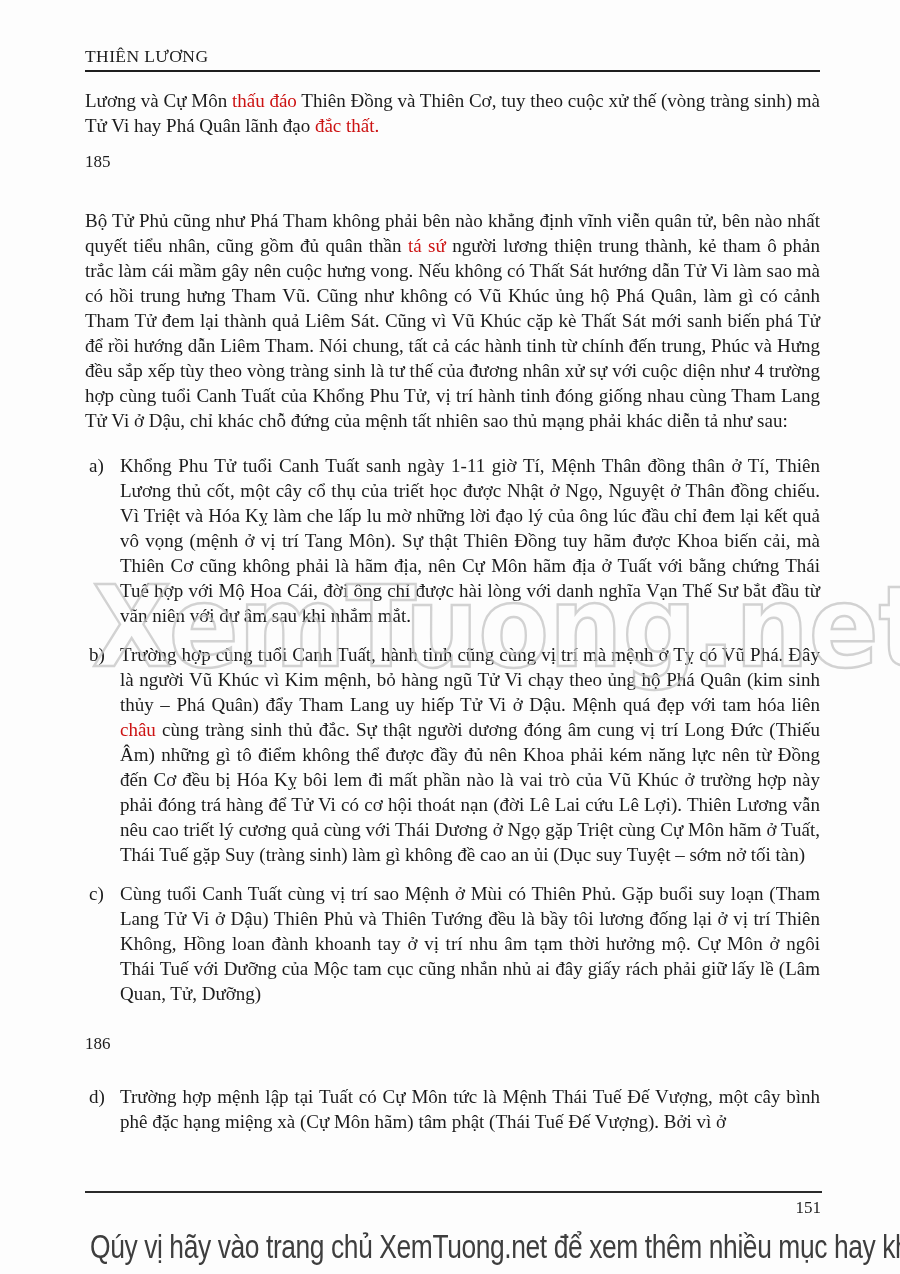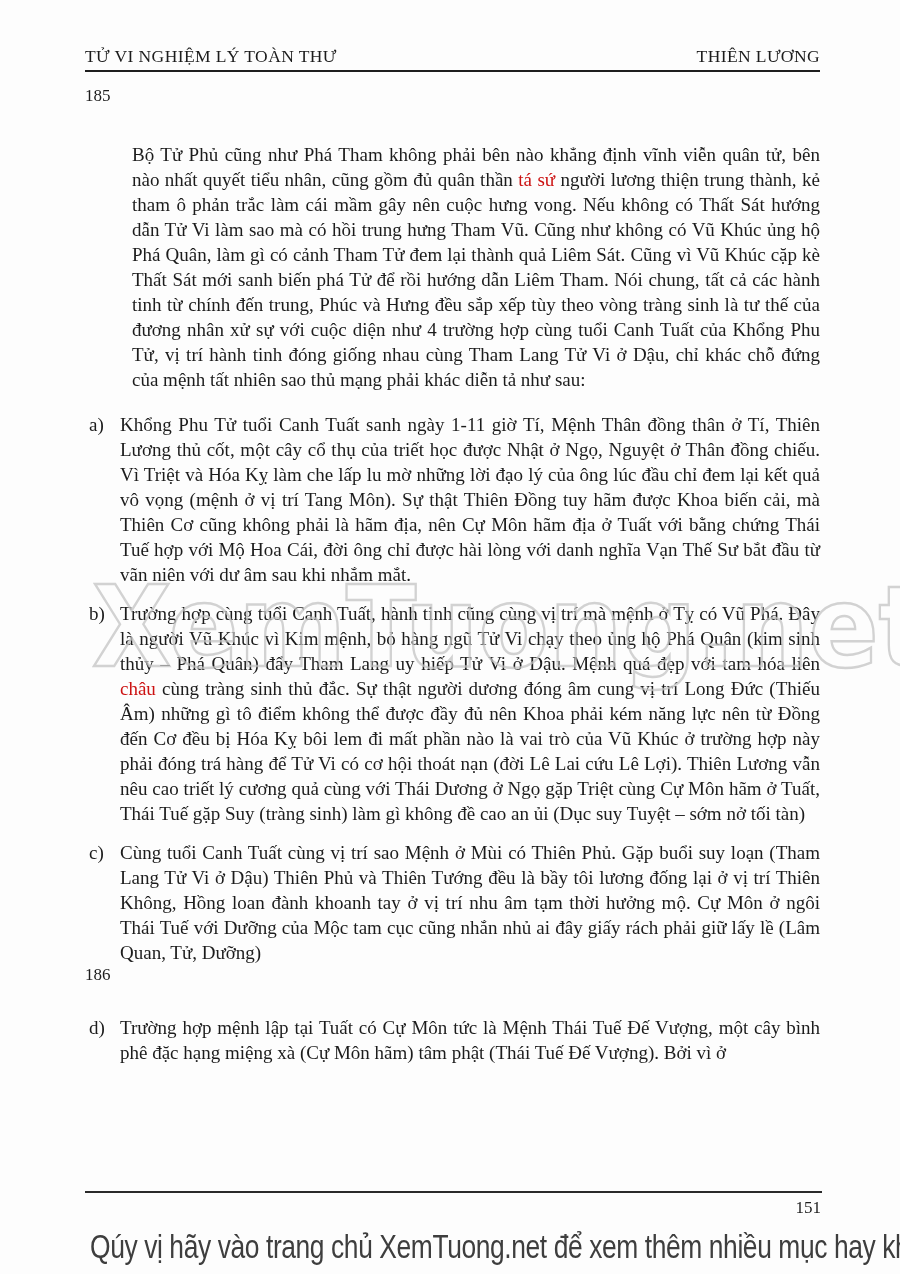--- a/index.html
+++ b/index.html
@@ -26,35 +26,35 @@
   }
 
   .para {
     font-size: 19px;
     line-height: 25px;
     text-align: justify;
   }
   .intro { margin-top: 16px; }
   .pnum { font-size: 17px; }
   .pnum-top { margin-top: 14px; }
-  .body-para { margin-top: 36px; margin-left: 47px; }
+  .body-para { margin-top: 36px; }
 
   .list-item {
     position: relative;
     padding-left: 35px;
     font-size: 19px;
     line-height: 25px;
     text-align: justify;
   }
   .list-item .marker { position: absolute; left: 4px; top: 0; }
   .item-a { margin-top: 20px; }
   .item-b { margin-top: 14px; }
   .item-c { margin-top: 14px; }
   .item-d { margin-top: 30px; }
-  .pnum-mid { margin-top: 0; text-align: left; }
+  .pnum-mid { margin-top: 28px; text-align: left; }
 
   .red { color: var(--accent-red, #cc1212); }
 
   .watermark {
     position: absolute;
     left: 92px; top: 562px;
     font-family: "DejaVu Sans", sans-serif;
     font-weight: bold;
     font-size: 112px;
     letter-spacing: 0px;
@@ -90,24 +90,24 @@
     white-space: nowrap;
   }
 </style>
 </head>
 <body>
 
 <div class="page">
   <div class="content">
 
     <div class="header">
-      <span>TỬ VI NGHIỆM LÝ TOÀN THƯ</span>
       <span>THIÊN LƯƠNG</span>
     </div>
 
+    <div class="para intro"><span>Lương và Cự Môn </span><span class="red">thấu đáo</span><span> Thiên Đồng và Thiên Cơ, tuy theo cuộc xử thế (vòng tràng sinh) mà Tử Vi hay Phá Quân lãnh đạo </span><span class="red">đắc thất.</span></div>
 
     <div class="pnum pnum-top">185</div>
 
     <div class="para body-para"><span>Bộ Tử Phủ cũng như Phá Tham không phải bên nào khẳng định vĩnh viễn quân tử, bên nào nhất quyết tiểu nhân, cũng gồm đủ quân thần </span><span class="red">tá sứ</span><span> người lương thiện trung thành, kẻ tham ô phản trắc làm cái mầm gây nên cuộc hưng vong.  Nếu không có Thất Sát hướng dẫn Tử Vi làm sao mà có hồi trung hưng Tham Vũ.  Cũng như không có Vũ Khúc ủng hộ Phá Quân, làm gì có cảnh Tham Tử đem lại thành quả Liêm Sát.  Cũng vì Vũ Khúc cặp kè Thất Sát mới sanh biến phá Tử để rồi hướng dẫn Liêm Tham.  Nói chung, tất cả các hành tinh từ chính đến trung, Phúc và Hưng đều sắp xếp tùy theo vòng tràng sinh là tư thế của đương nhân xử sự với cuộc diện như 4 trường hợp cùng tuổi Canh Tuất của Khổng Phu Tử, vị trí hành tinh đóng giống nhau cùng Tham Lang Tử Vi ở Dậu, chỉ khác chỗ đứng của mệnh tất nhiên sao thủ mạng phải khác diễn tả như sau:</span></div>
 
     <div class="list-item item-a">
       <span class="marker">a)</span>
       <span><span>Khổng Phu Tử tuổi Canh Tuất sanh ngày 1-11 giờ Tí, Mệnh Thân đồng thân ở Tí, Thiên Lương thủ cốt, một cây cổ thụ của triết học được Nhật ở Ngọ, Nguyệt ở Thân đồng chiếu.  Vì Triệt và Hóa Kỵ làm che lấp lu mờ những lời đạo lý của ông lúc đầu chỉ đem lại kết quả vô vọng (mệnh ở vị trí Tang Môn).  Sự thật Thiên Đồng tuy hãm được Khoa biến cải, mà Thiên Cơ cũng không phải là hãm địa, nên Cự Môn hãm địa ở Tuất với bằng chứng Thái Tuế hợp với Mộ Hoa Cái, đời ông chỉ được hài lòng với danh nghĩa Vạn Thế Sư bắt đầu từ vãn niên với dư âm sau khi nhắm mắt.</span></span>
     </div>
 

